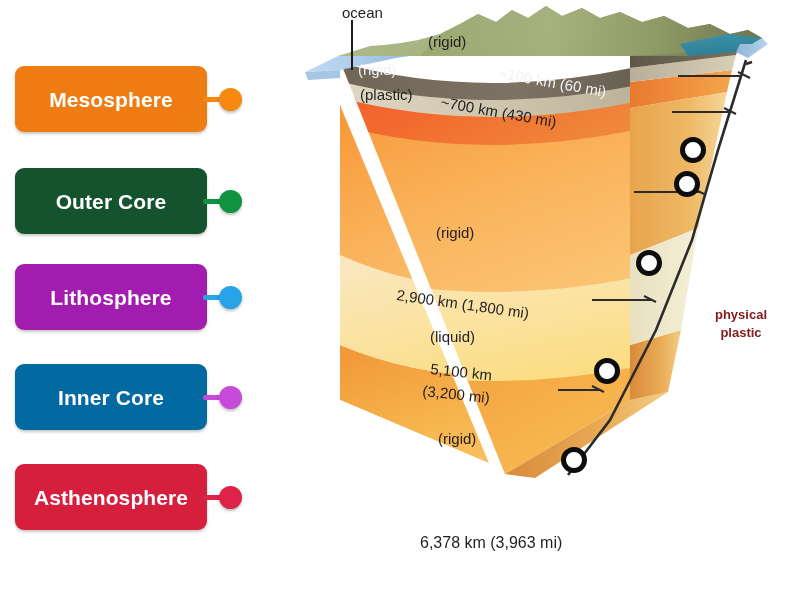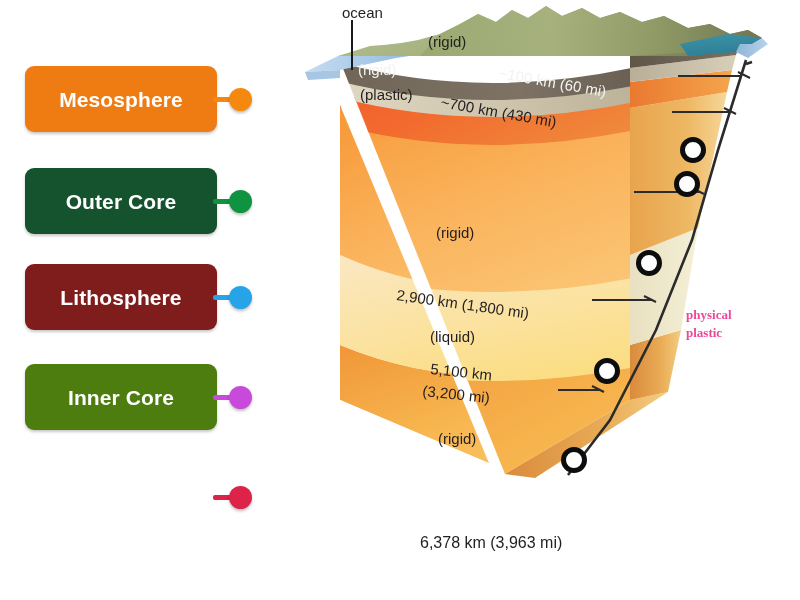--- a/index.html
+++ b/index.html
@@ -28,21 +28,21 @@
   .label-column {
     position: absolute;
     left: 0;
     top: 0;
     width: 300px;
     height: 600px;
   }
 
   .label-item {
     position: absolute;
-    left: 25px;
+    left: 15px;
     width: 226px;
     height: 66px;
     display: flex;
     align-items: flex-start;
   }
 
   .label-box {
     position: relative;
     width: 192px;
     height: 66px;
@@ -102,26 +102,25 @@
     font-family: "Liberation Sans", sans-serif;
     fill: #231f20;
   }
   .dtext-grey  { fill: #f2f2f2; }
 
   .phys-label {
     position: absolute;
     left: 386px;
     top: 306px;
     width: 110px;
-    text-align: left;
+    text-align: center;
     font-size: 13px;
     font-weight: bold;
-    color: #ec4899;
+    color: #7f1d1d;
     line-height: 1.35;
-    font-family: Liberation Serif, serif;
   }
 
   .drop-target {
     position: absolute;
     width: 26px;
     height: 26px;
     border-radius: 50%;
     border: 5px solid #0d0d0d;
     box-sizing: border-box;
     background: #ffffff;
@@ -145,36 +144,39 @@
 
     <div class="label-item" style="top:168px">
       <div class="label-box" style="background:#14532d">
         <span class="label-text">Outer Core</span>
       </div>
       <div class="label-connector" style="background:#0f9340"></div>
       <div class="label-dot" style="background:#0f9340"></div>
     </div>
 
     <div class="label-item" style="top:264px">
-      <div class="label-box" style="background:#7f1d1d">
+      <div class="label-box" style="background:#a21caf">
         <span class="label-text">Lithosphere</span>
       </div>
       <div class="label-connector" style="background:#27a4e8"></div>
       <div class="label-dot" style="background:#27a4e8"></div>
     </div>
 
     <div class="label-item" style="top:364px">
-      <div class="label-box" style="background:#4d7c0f">
+      <div class="label-box" style="background:#0369a1">
         <span class="label-text">Inner Core</span>
       </div>
       <div class="label-connector" style="background:#c84ada"></div>
       <div class="label-dot" style="background:#c84ada"></div>
     </div>
 
     <div class="label-item" style="top:464px">
+      <div class="label-box" style="background:#d61f3d">
+        <span class="label-text">Asthenosphere</span>
+      </div>
       <div class="label-connector" style="background:#dd2347"></div>
       <div class="label-dot" style="background:#dd2347"></div>
     </div>
 
   </div>
 
   <div class="diagram">
 
     <svg width="500" height="600" viewBox="0 0 500 600">
       <defs>

